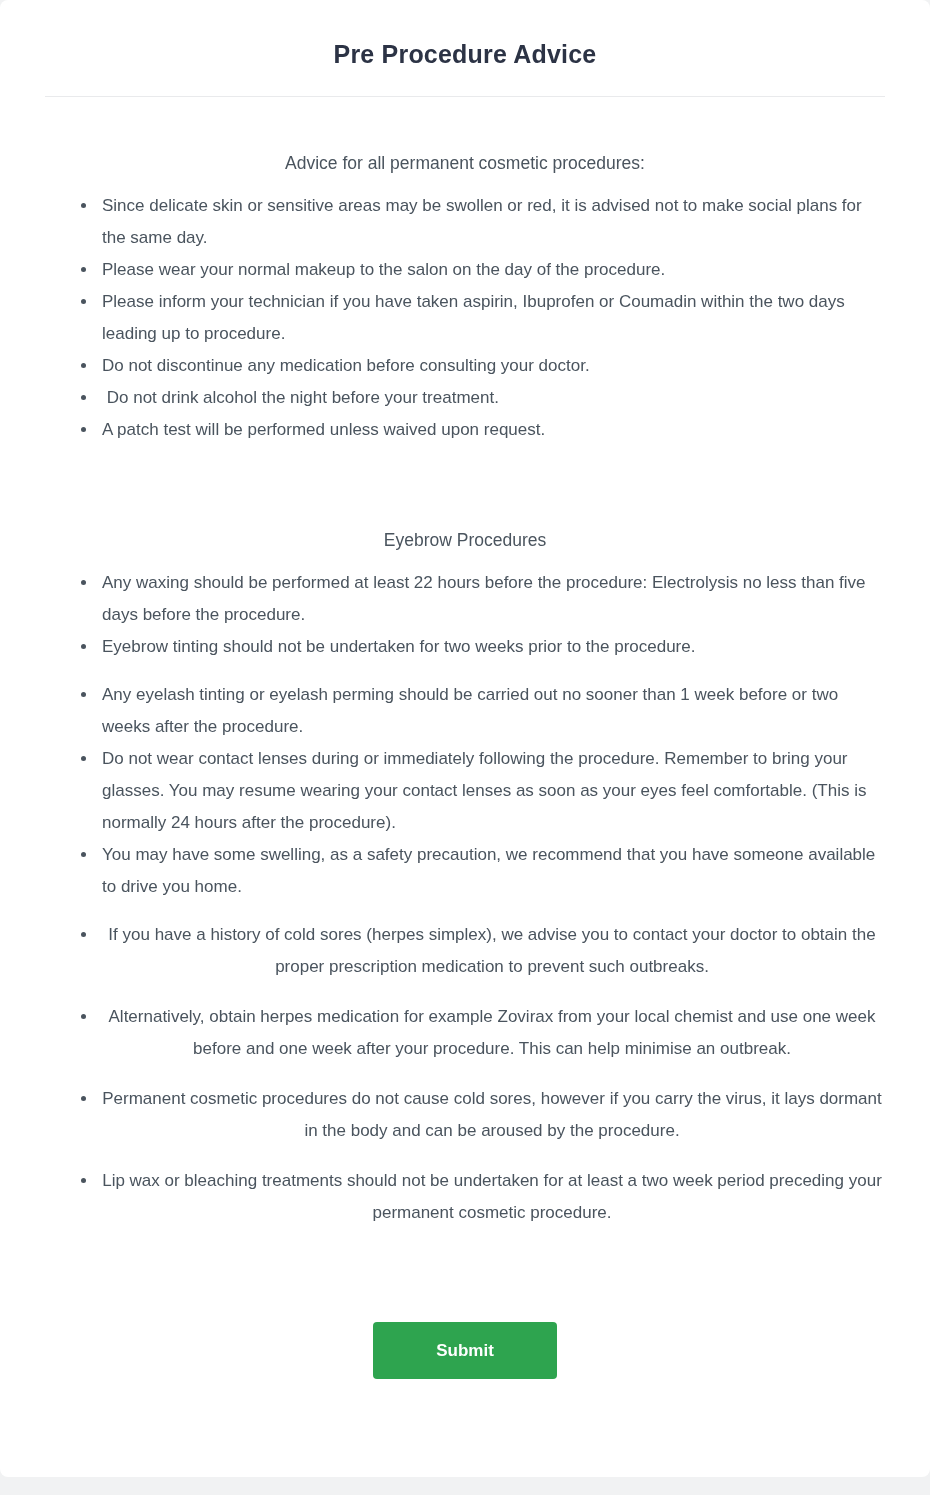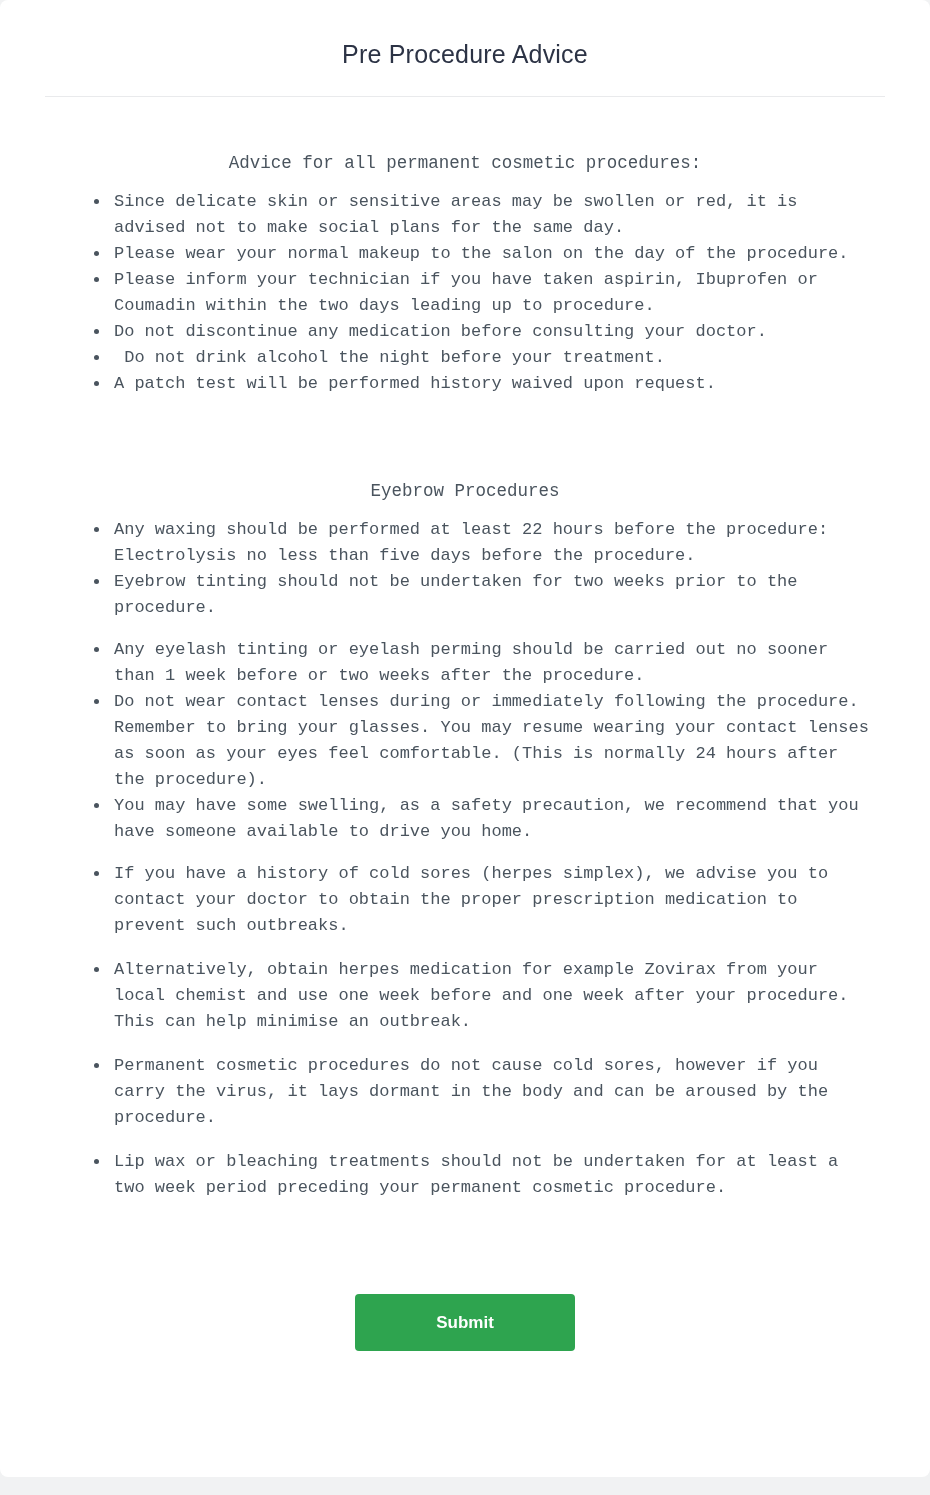--- a/index.html
+++ b/index.html
@@ -18,70 +18,70 @@
     width: 930px;
     min-height: 1477px;
     background: #ffffff;
     border-radius: 8px;
     padding: 40px 0 60px 0;
   }
   .form-title {
     margin: 0;
     text-align: center;
     font-size: 25px;
-    font-weight: 400;
+    font-weight: 700;
     color: #2c3345;
     letter-spacing: 0.2px;
   }
   .header-divider {
     border: none;
     border-top: 1px solid #e9eaec;
     margin: 27px 45px 0 45px;
   }
   .content {
-    padding: 0 60px;
+    padding: 0 48px;
     color: #4a545e;
     font-size: 17px;
-    font-family: Liberation Mono, monospace;
   }
   .section-heading {
     margin: 40px 0 0 0;
     text-align: center;
     font-size: 17.5px;
     font-weight: 400;
     color: #4a545e;
   }
   .section-heading.first {
     margin-top: 56px;
   }
   .section-heading.after-big-gap {
     margin-top: 84px;
   }
   ul.bullet-list {
     margin: 16px 0 0 0;
     padding-left: 50px;
   }
   ul.bullet-list li {
-    line-height: 26px;
+    line-height: 32px;
     padding-left: 4px;
     white-space: pre-wrap;
   }
   ul.bullet-list.spaced li {
     margin-bottom: 18px;
+    text-align: center;
   }
   ul.bullet-list.spaced li:last-child {
     margin-bottom: 8px;
   }
   .submit-row {
     display: flex;
     justify-content: center;
     margin-top: 93px;
   }
   .submit-button {
-    width: 220px;
+    width: 184px;
     height: 57px;
     background: #2ea44f;
     color: #ffffff;
     border: none;
     border-radius: 4px;
     font-family: inherit;
     font-size: 17px;
     font-weight: 700;
     cursor: pointer;
   }
@@ -98,21 +98,21 @@
 
     <div class="content">
 
       <p class="section-heading first">Advice for all permanent cosmetic procedures:</p>
       <ul class="bullet-list">
         <li>Since delicate skin or sensitive areas may be swollen or red, it is advised not to make social plans for the same day.</li>
         <li>Please wear your normal makeup to the salon on the day of the procedure.</li>
         <li>Please inform your technician if you have taken aspirin, Ibuprofen or Coumadin within the two days leading up to procedure.</li>
         <li>Do not discontinue any medication before consulting your doctor.</li>
         <li> Do not drink alcohol the night before your treatment.</li>
-        <li>A patch test will be performed history waived upon request.</li>
+        <li>A patch test will be performed unless waived upon request.</li>
       </ul>
 
       <p class="section-heading after-big-gap">Eyebrow Procedures</p>
       <ul class="bullet-list">
         <li>Any waxing should be performed at least 22 hours before the procedure: Electrolysis no less than five days before the procedure.</li>
         <li>Eyebrow tinting should not be undertaken for two weeks prior to the procedure.</li>
       </ul>
 
       <ul class="bullet-list">
         <li>Any eyelash tinting or eyelash perming should be carried out no sooner than 1 week before or two weeks after the procedure.</li>

